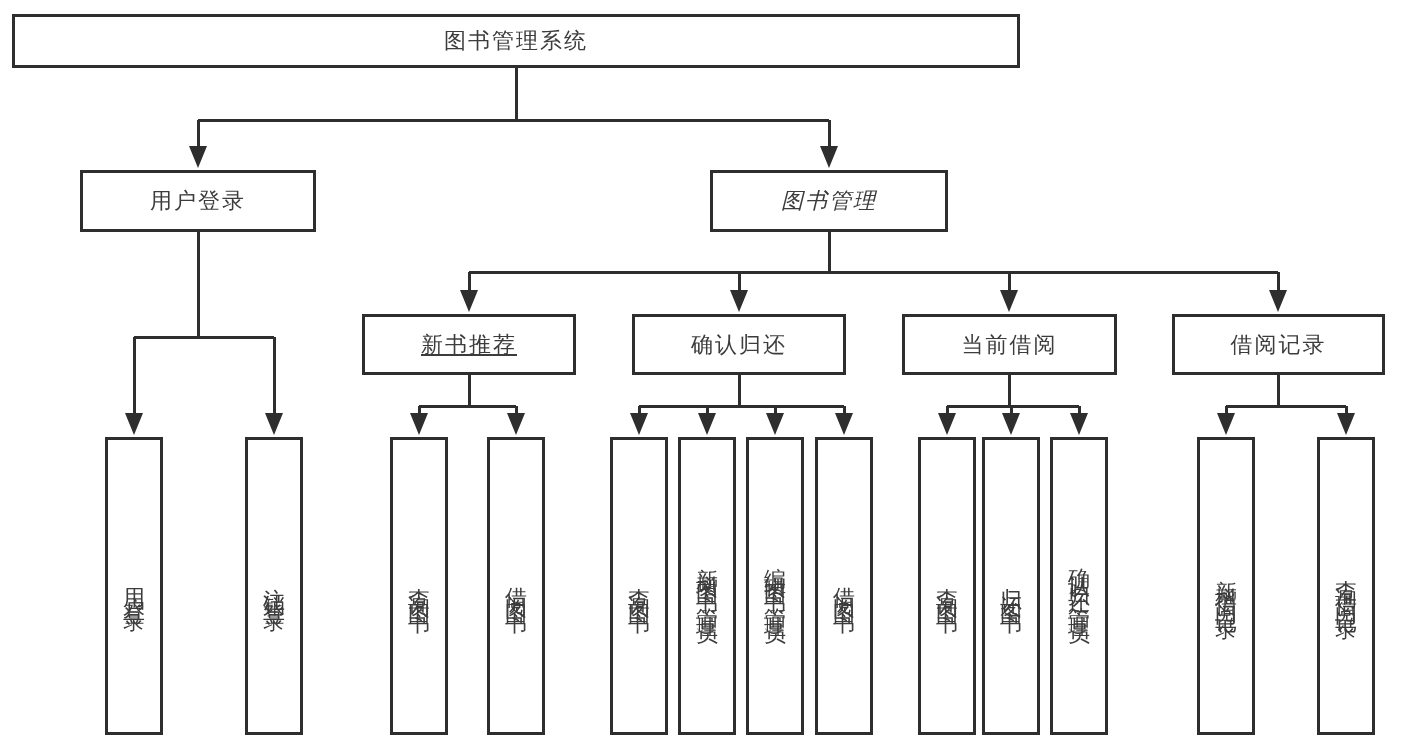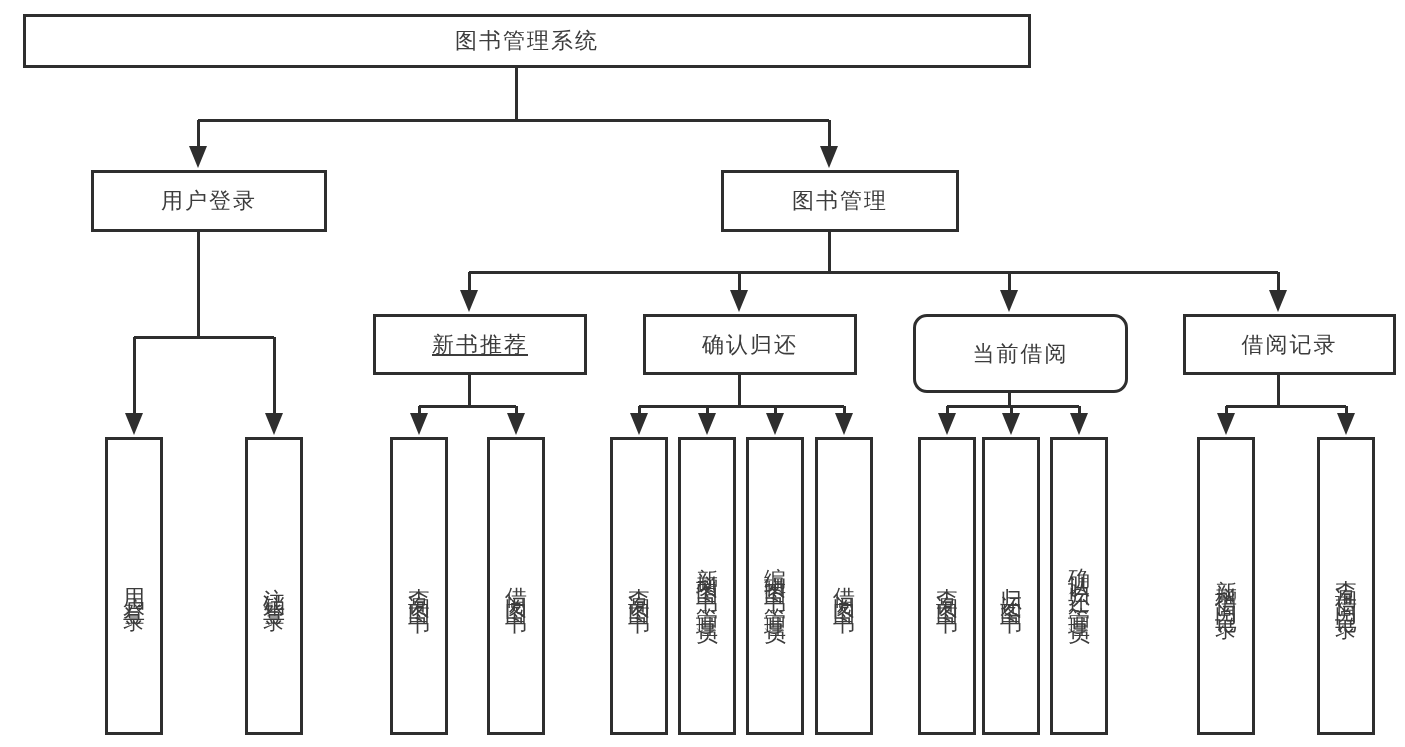--- a/index.html
+++ b/index.html
@@ -33,21 +33,20 @@
     color: var(--text);
     display: flex;
     align-items: center;
     justify-content: center;
     z-index: 2;
   }
   .h-box {
     font-size: 22px;
     letter-spacing: 2px;
     white-space: nowrap;
-    margin-left: 11px;
   }
   .v-box {
     writing-mode: vertical-rl;
     text-orientation: mixed;
     font-size: 22px;
     letter-spacing: 8px;
     line-height: 1;
   }
   .watermark {
     position: absolute;
@@ -91,25 +90,25 @@
     <polygon points="938,413 956,413 947,435"></polygon>
     <polygon points="1002,413 1020,413 1011,435"></polygon>
     <polygon points="1070,413 1088,413 1079,435"></polygon>
     <polygon points="1217,413 1235,413 1226,435"></polygon>
     <polygon points="1337,413 1355,413 1346,435"></polygon>
   </svg>
 
   <div class="box h-box" style="left:12px; top:14px; width:1008px; height:54px;">图书管理系统</div>
 
   <div class="box h-box" style="left:80px; top:170px; width:236px; height:62px;">用户登录</div>
-  <div class="box h-box" style="left:710px; top:170px; width:238px; height:62px;">图书管理</div>
+  <div class="box h-box" style="left:710px; top:170px; width:238px; height:62px;font-style:italic;">图书管理</div>
 
   <div class="box h-box" style="left:362px; top:314px; width:214px; height:61px;text-decoration:underline;">新书推荐</div>
   <div class="box h-box" style="left:632px; top:314px; width:214px; height:61px;">确认归还</div>
-  <div class="box h-box" style="left:902px; top:314px; width:215px; height:79px;border-radius:14px;">当前借阅</div>
+  <div class="box h-box" style="left:902px; top:314px; width:215px; height:61px;">当前借阅</div>
   <div class="box h-box" style="left:1172px; top:314px; width:213px; height:61px;">借阅记录</div>
 
   <div class="box v-box" style="left:105px; top:437px; width:58px; height:298px;">用户登录</div>
   <div class="box v-box" style="left:245px; top:437px; width:58px; height:298px;">注销登录</div>
 
   <div class="box v-box" style="left:390px; top:437px; width:58px; height:298px;">查询图书</div>
   <div class="box v-box" style="left:487px; top:437px; width:58px; height:298px;">借阅图书</div>
 
   <div class="box v-box" style="left:610px; top:437px; width:58px; height:298px;">查询图书</div>
   <div class="box v-box" style="left:678px; top:437px; width:58px; height:298px;">新增图书（管理员）</div>

